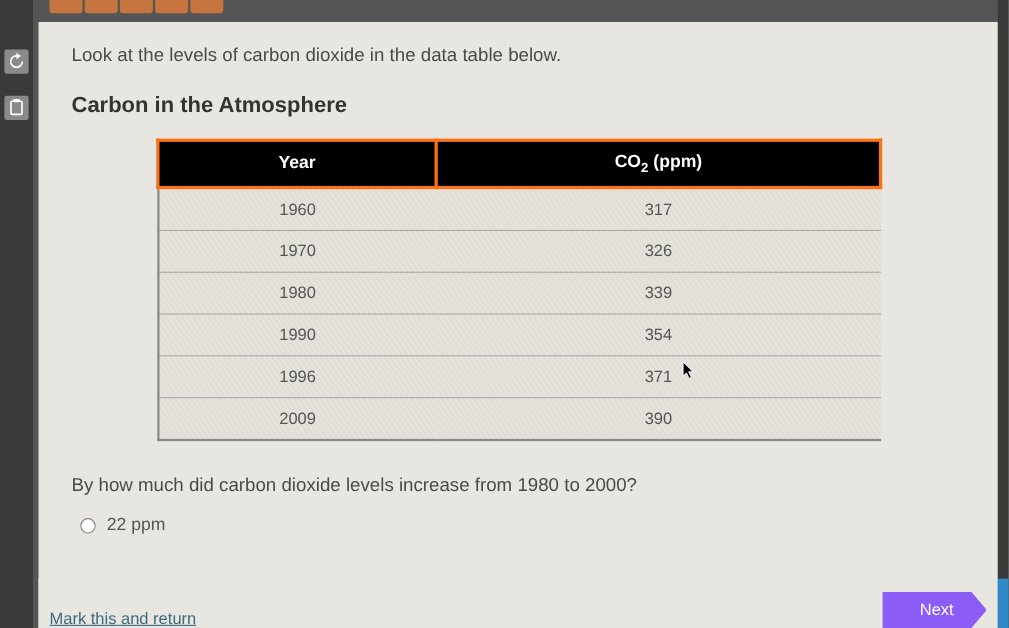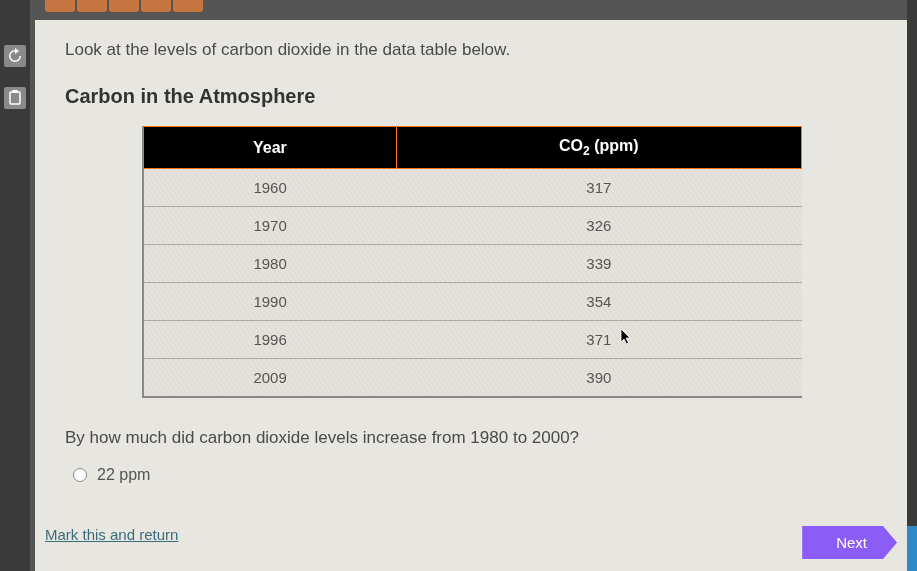--- a/index.html
+++ b/index.html
@@ -82,21 +82,21 @@
       border-left: 2px solid #888;
       border-bottom: 2px solid #888;
     }
     thead th {
       background: #000;
       color: #fff;
       padding: 10px 20px;
       font-size: 16px;
       font-weight: bold;
       text-align: center;
-      border: 1px solid #f97316;
+      border: 3px solid #f97316;
     }
     thead th sub {
       font-size: 12px;
     }
     tbody td {
       padding: 10px 20px;
       text-align: center;
       color: #555;
       font-size: 15px;
       border-bottom: 1px solid #aaa;
@@ -123,21 +123,21 @@
       border-radius: 50%;
       background: #fff;
     }
     .bottom-bar {
       position: absolute;
       bottom: 0;
       left: 0;
       right: 0;
       height: 45px;
       display: flex;
-      align-items: flex-start;
+      align-items: flex-end;
       justify-content: space-between;
       padding: 0 10px 0 10px;
       background: #e8e6e1;
     }
     .mark-return {
       color: #3a6b7a;
       font-size: 15px;
       text-decoration: underline;
       cursor: pointer;
     }

